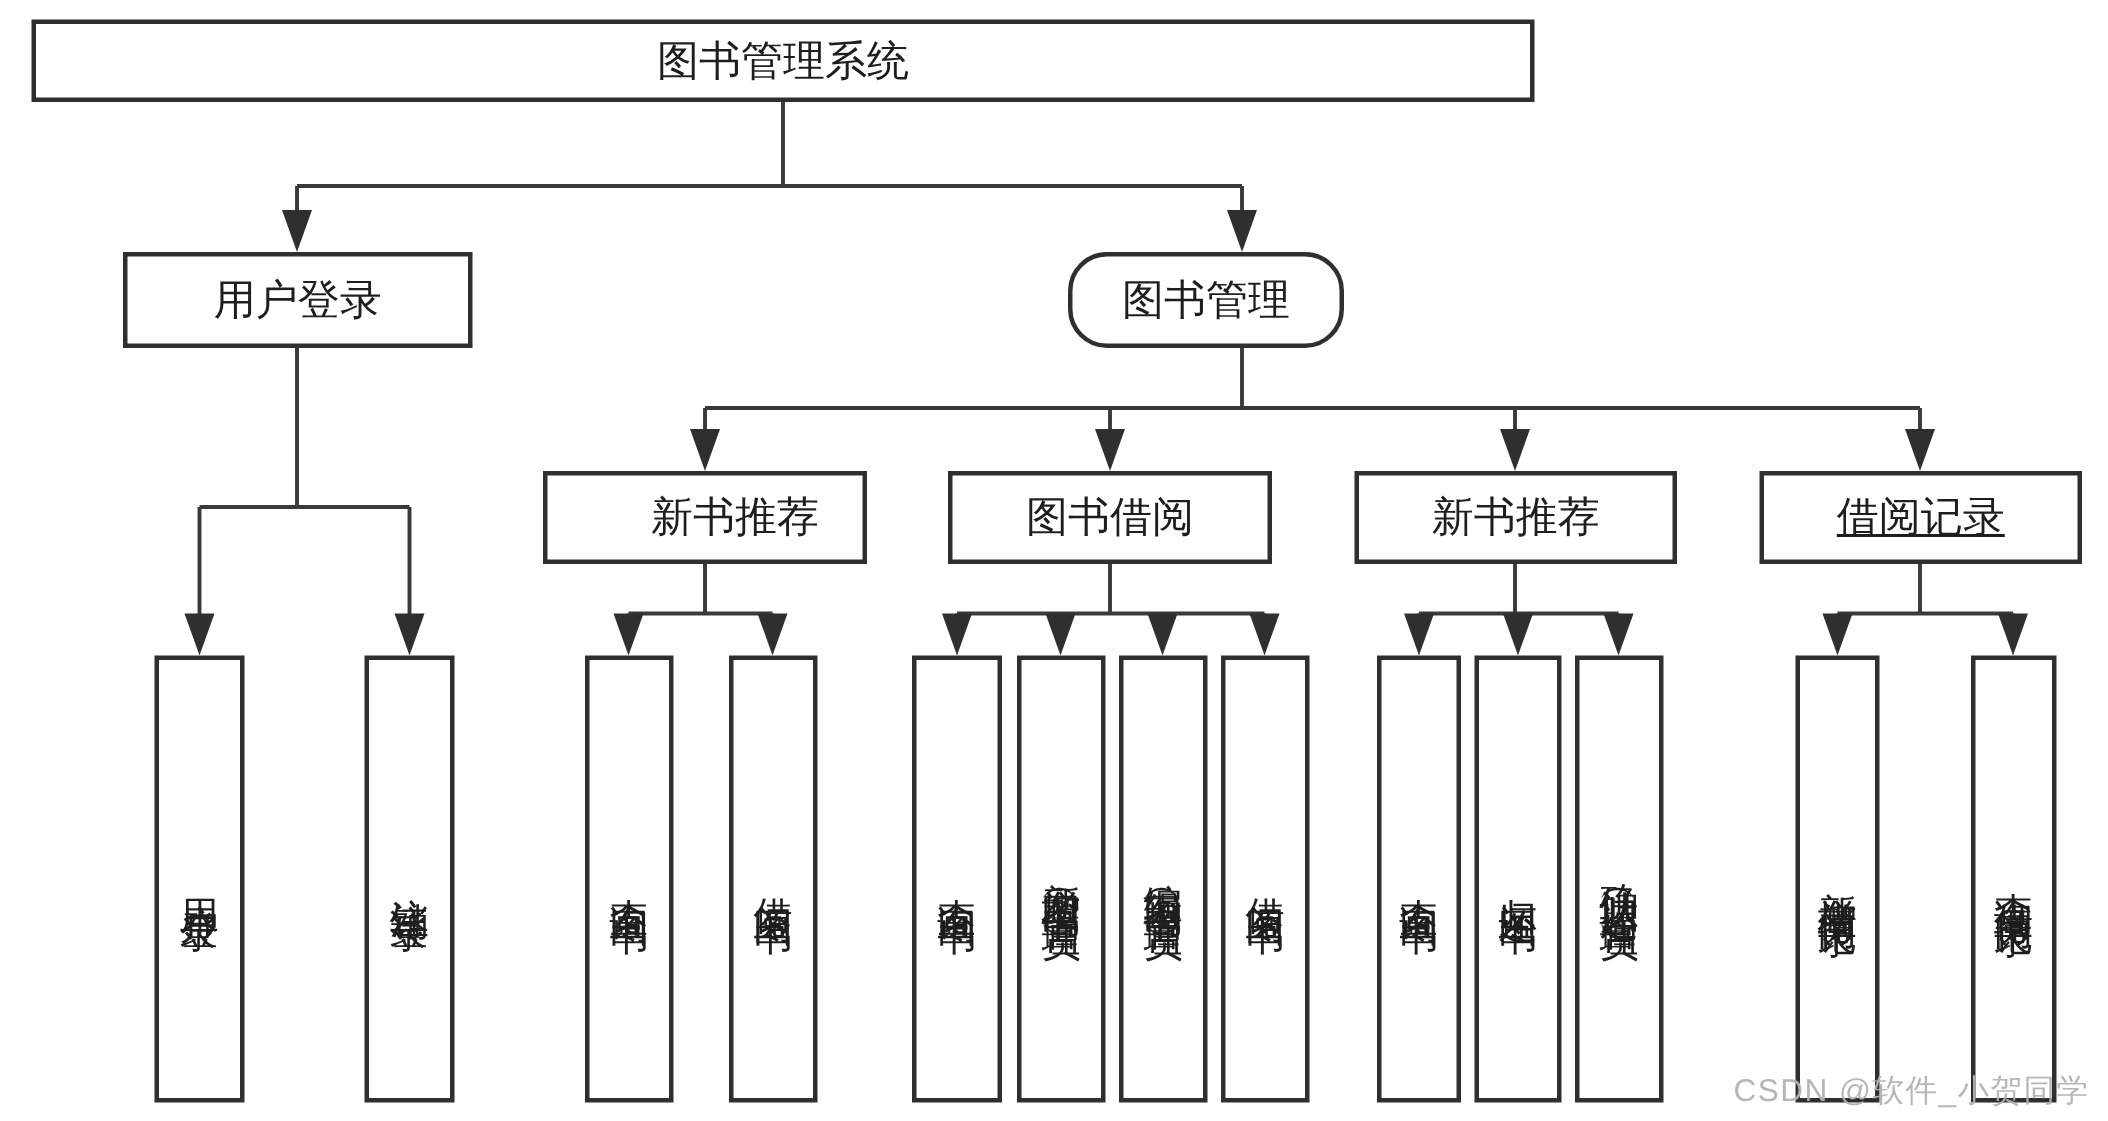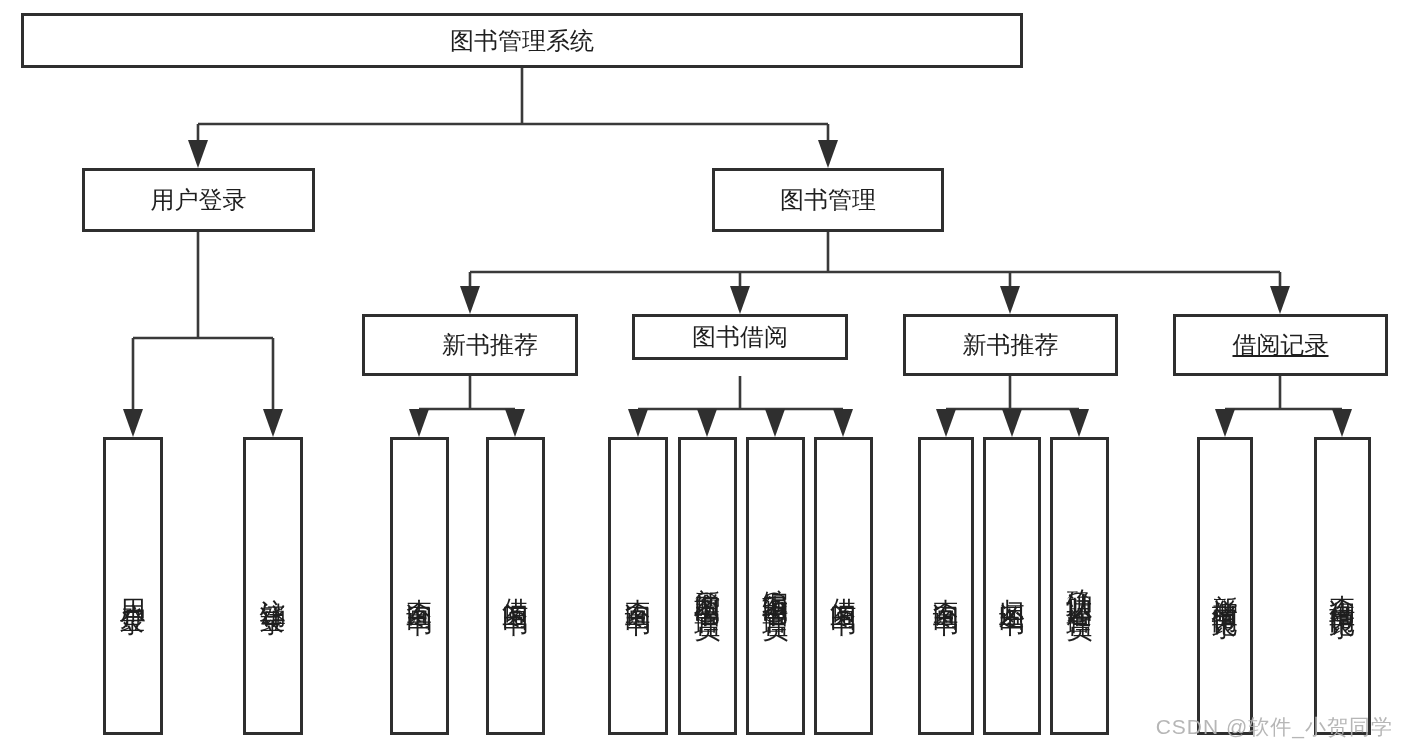--- a/index.html
+++ b/index.html
@@ -28,21 +28,21 @@
     position: absolute;
     box-sizing: border-box;
     background: #ffffff;
     border: 3px solid #2f2f2f;
     display: flex;
     align-items: center;
     justify-content: center;
     z-index: 2;
   }
   .hnode {
-    font-size: 24px;
+    font-size: 28px;
     white-space: nowrap;
   }
   .vnode {
     font-size: 26px;
   }
   .vnode .label {
     writing-mode: vertical-lr;
     -webkit-writing-mode: vertical-lr;
     text-orientation: mixed;
     letter-spacing: 4px;
@@ -105,28 +105,28 @@
     </g>
   </svg>
 
   <div class="node hnode" style="left:21px; top:13px; width:1002px; height:55px;">
     <span class="label">图书管理系统</span>
   </div>
 
   <div class="node hnode" style="left:82px; top:168px; width:233px; height:64px;">
     <span class="label">用户登录</span>
   </div>
-  <div class="node hnode" style="left:712px; top:168px; width:232px; height:64px;">
+  <div class="node hnode" style="left:712px; top:168px; width:184px; height:64px;border-radius:26px;">
     <span class="label">图书管理</span>
   </div>
 
   <div class="node hnode" style="left:362px; top:314px; width:216px; height:62px;padding-left:40px;">
     <span class="label">新书推荐</span>
   </div>
-  <div class="node hnode" style="left:632px; top:314px; width:216px; height:46px;">
+  <div class="node hnode" style="left:632px; top:314px; width:216px; height:62px;">
     <span class="label">图书借阅</span>
   </div>
   <div class="node hnode" style="left:903px; top:314px; width:215px; height:62px;">
     <span class="label">新书推荐</span>
   </div>
   <div class="node hnode" style="left:1173px; top:314px; width:215px; height:62px;text-decoration:underline;">
     <span class="label">借阅记录</span>
   </div>
 
   <div class="node vnode" style="left:103px; top:437px; width:60px; height:298px;">

